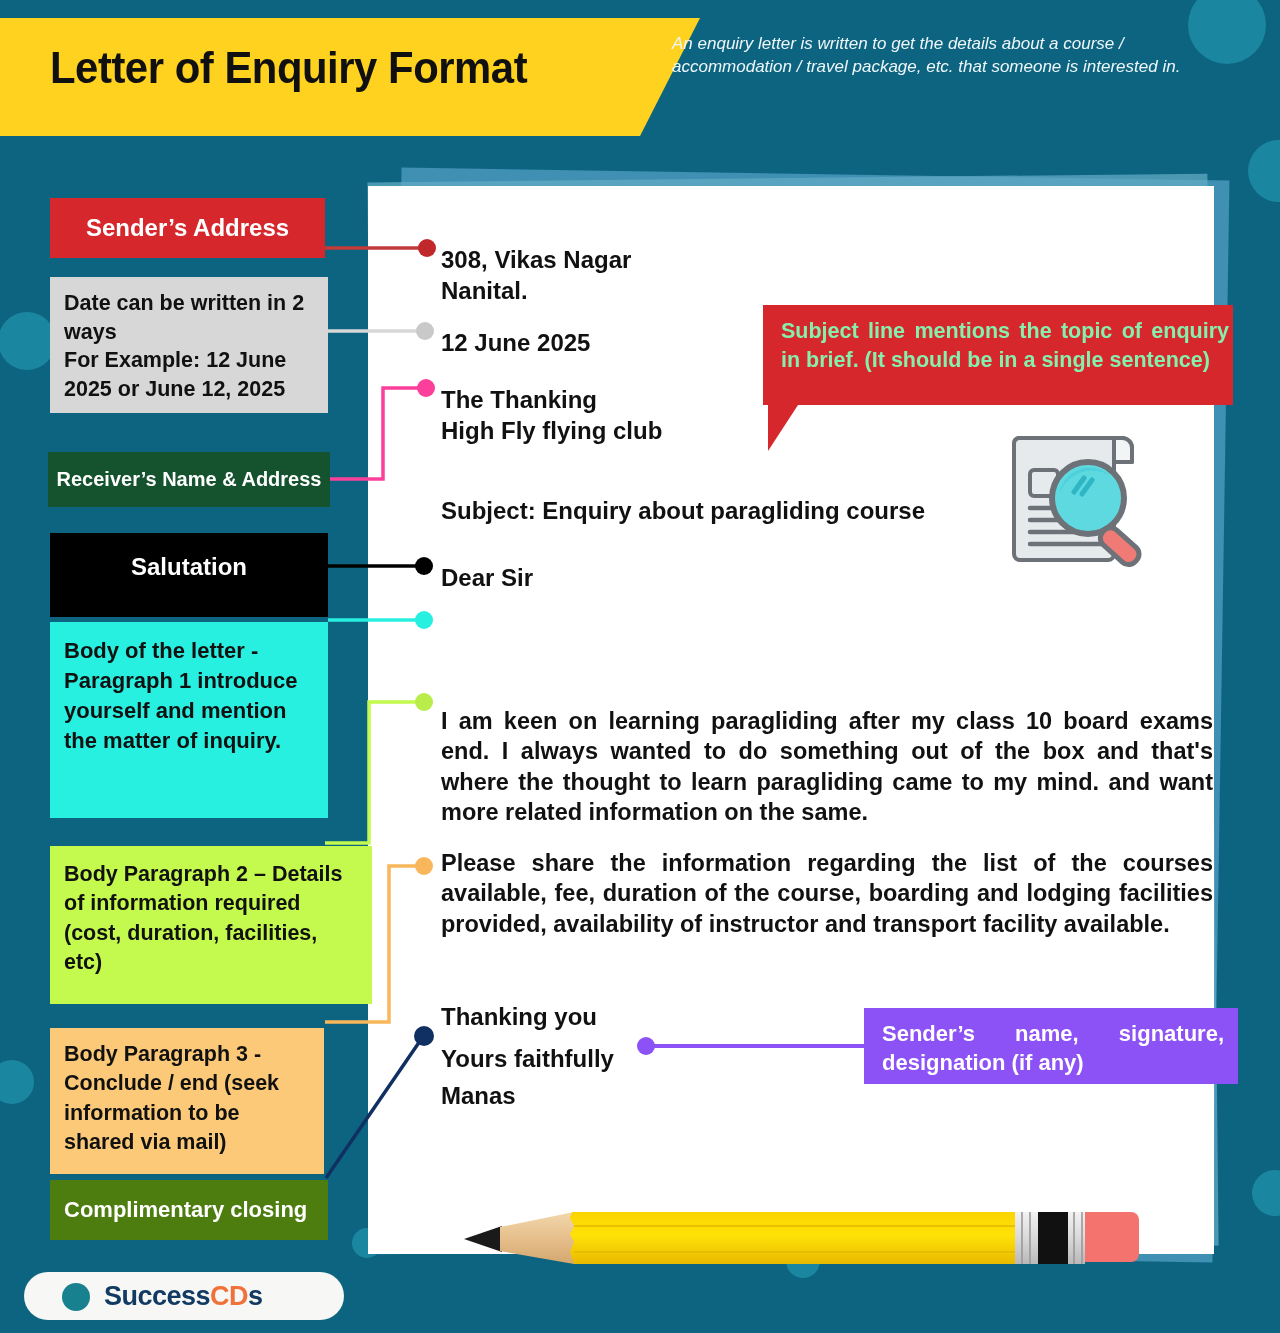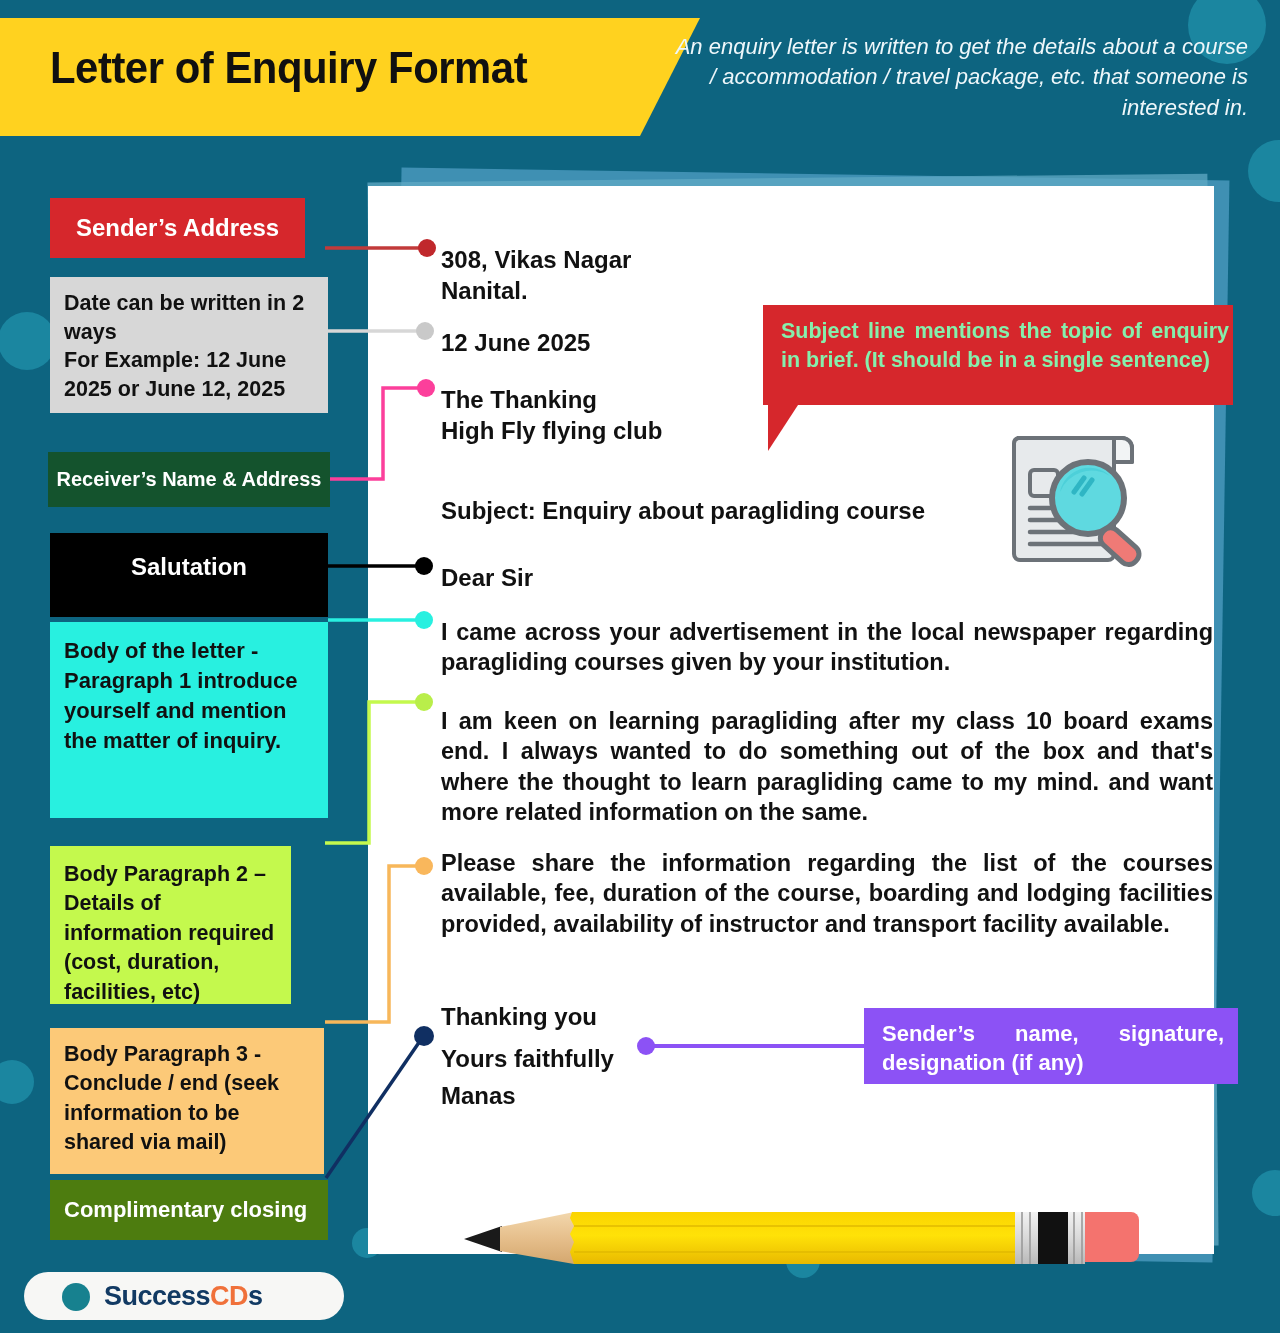--- a/index.html
+++ b/index.html
@@ -33,52 +33,52 @@
   }
   .hdr-title{
     position:absolute;left:50px;top:42px;width:580px;
     font-size:45px;font-weight:bold;color:#101010;
     letter-spacing:-.5px;font-stretch:condensed;
     font-family:"Liberation Sans Narrow","Liberation Sans",sans-serif;
     transform:scaleX(.93);transform-origin:left center;
   }
   .hdr-sub{
     position:absolute;left:672px;top:32px;width:576px;
-    font-size:22px;line-height:1.38;font-style:italic;color:#eef7fa;text-align:right;
+    font-size:17px;line-height:1.38;font-style:italic;color:#eef7fa;
   }
 
   
   .paper-back{
     position:absolute;left:393px;top:174px;width:828px;height:1082px;
     background:#3f90b3;transform:rotate(.9deg);
   }
   .paper-back2{
     position:absolute;left:373px;top:178px;width:840px;height:1072px;
     background:#60a9c4;transform:rotate(-.6deg);opacity:.75;
   }
   .paper{
     position:absolute;left:368px;top:186px;width:846px;height:1068px;
     background:#ffffff;
   }
 
   
   .lbl{position:absolute;box-sizing:border-box;}
   .lbl .t{display:block;}
 
-  .lbl-sender{left:50px;top:198px;width:255px;height:60px;background:#d6272c;
+  .lbl-sender{left:50px;top:198px;width:275px;height:60px;background:#d6272c;
       color:#fff;font-size:24px;font-weight:bold;text-align:center;line-height:60px;}
   .lbl-date{left:50px;top:277px;width:278px;height:136px;background:#d7d7d7;
       color:#111;font-size:21.5px;font-weight:bold;padding:12px 14px;line-height:1.33;}
   .lbl-receiver{left:48px;top:452px;width:282px;height:55px;background:#14532d;
       color:#fff;font-size:20px;font-weight:bold;text-align:center;line-height:55px;}
   .lbl-salutation{left:50px;top:533px;width:278px;height:84px;background:#000;
       color:#fff;font-size:24px;font-weight:bold;text-align:center;line-height:68px;}
   .lbl-body1{left:50px;top:622px;width:278px;height:196px;background:#28f0e0;
       color:#111;font-size:22px;font-weight:bold;padding:14px 14px 0 14px;line-height:1.37;}
-  .lbl-body2{left:50px;top:846px;width:241px;height:158px;background:#c4f94d;
+  .lbl-body2{left:50px;top:846px;width:322px;height:158px;background:#c4f94d;
       color:#111;font-size:21.5px;font-weight:bold;padding:14px 14px 0 14px;line-height:1.37;}
   .lbl-body3{left:50px;top:1028px;width:274px;height:146px;background:#fcc978;
       color:#111;font-size:21.5px;font-weight:bold;padding:12px 14px 0 14px;line-height:1.37;}
   .lbl-closing{left:50px;top:1180px;width:278px;height:60px;background:#4d7c0f;
       color:#fff;font-size:22px;font-weight:bold;line-height:60px;padding-left:14px;}
 
   
   .ltxt{position:absolute;color:#111;font-weight:bold;
         font-family:"Liberation Sans Narrow","Liberation Sans",sans-serif;margin-top:12px;}
   .l-addr{left:441px;top:232px;font-size:24px;line-height:1.3;}
@@ -219,21 +219,20 @@
 
   <div class="ltxt l-date">12 June 2025</div>
 
   <div class="ltxt l-recv">
     <div>The Thanking</div>
     <div>High Fly flying club</div>
   </div>
 
   <div class="ltxt l-subj">Subject:  Enquiry about paragliding course</div>
   <div class="ltxt l-sal">Dear Sir</div>
-  <div class="ltxt l-p1">I came across your advertisement in the local newspaper regarding paragliding courses given by your institution.</div>
   <div class="ltxt l-p2">I am keen on learning paragliding after my class 10 board exams end. I always wanted to do something out of the box and that's where the thought to learn paragliding came to my mind. and want more related information on the same.</div>
   <div class="ltxt l-p3">Please share the information regarding the list of the courses available, fee, duration of the course, boarding and lodging facilities provided, availability of instructor and transport facility available.</div>
   <div class="ltxt l-thanks">Thanking you</div>
   <div class="ltxt l-yf">Yours faithfully</div>
   <div class="ltxt l-name">Manas</div>
 
   <div class="callout-red">
     <span>Subject line mentions the topic of enquiry in brief. (It should be in a single sentence)</span>
     <span class="tail"></span>
   </div>

